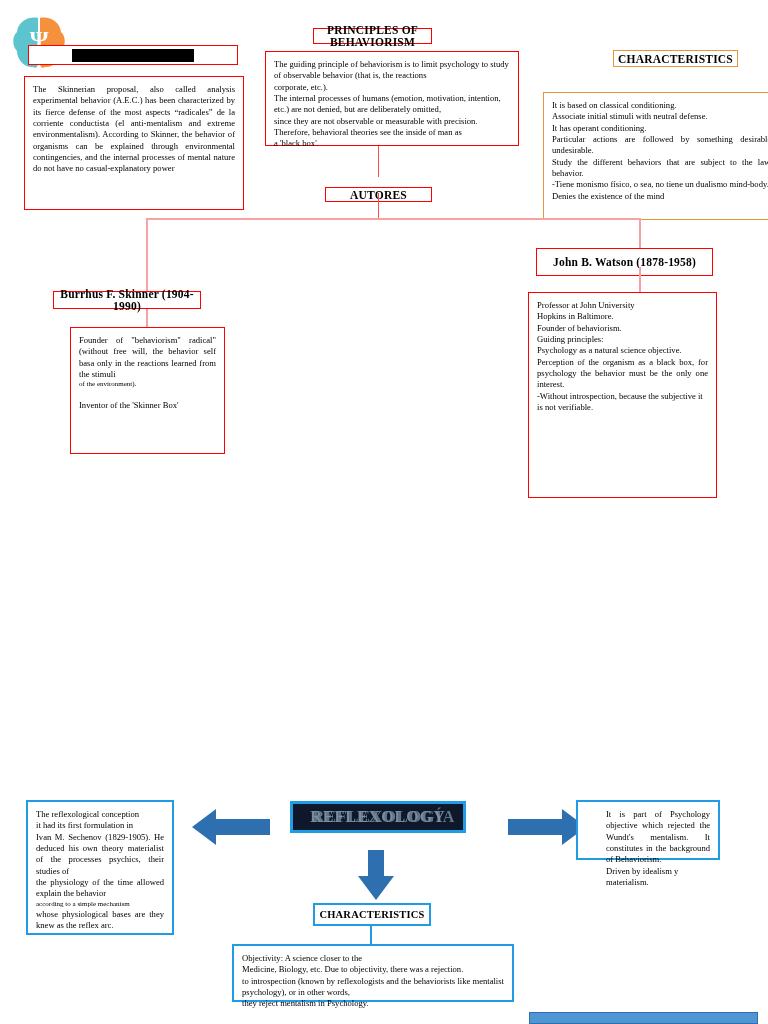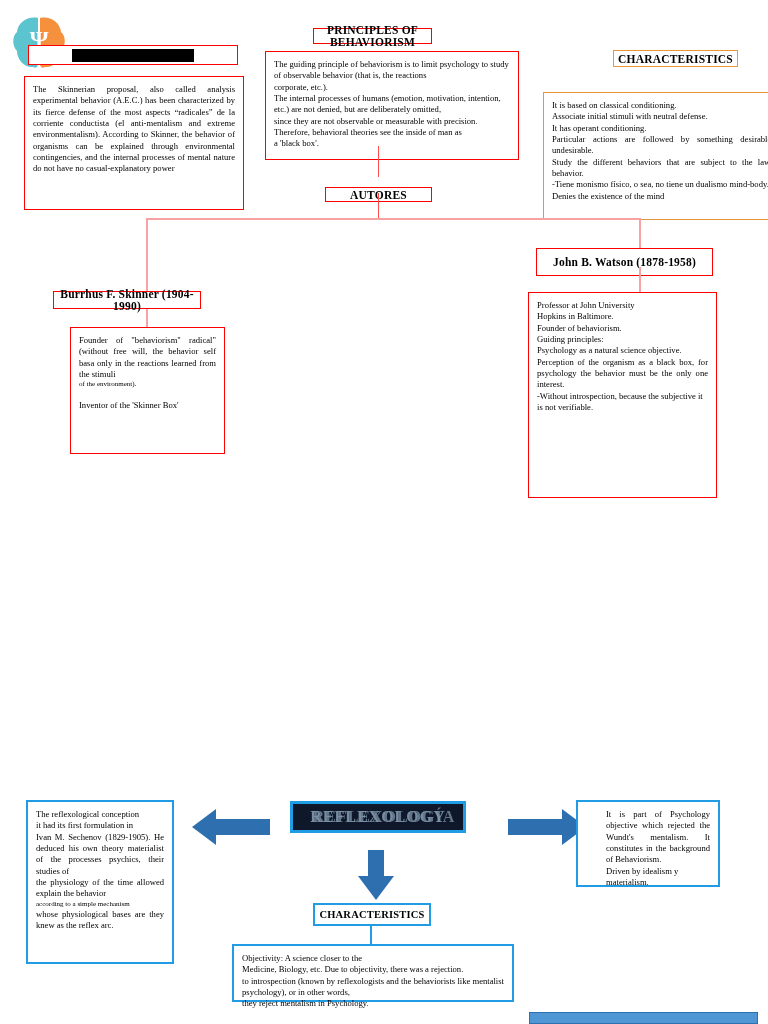--- a/index.html
+++ b/index.html
@@ -85,21 +85,21 @@
   <div class="abs redactbox">
     <div class="redact"></div>
   </div>
 
   <div class="abs txtbox just" style="left:24px;top:76px;width:220px;height:134px;">
     <p>The Skinnerian proposal, also called analysis experimental behavior (A.E.C.) has been characterized by its fierce defense of the most aspects “radicales” de la corriente conductista (el anti-mentalism and extreme environmentalism). According to Skinner, the behavior of organisms can be explained through environmental contingencies, and the internal processes of mental nature do not have no casual-explanatory power</p>
   </div>
 
   <div class="abs hdr" style="left:313px;top:28px;width:119px;height:16px;">PRINCIPLES OF BEHAVIORISM</div>
 
-  <div class="abs txtbox" style="left:265px;top:51px;width:254px;height:109px;">
+  <div class="abs txtbox" style="left:265px;top:51px;width:254px;height:95px;">
     <p>The guiding principle of behaviorism is to limit psychology to study of observable behavior (that is, the reactions</p>
     <p>corporate, etc.).</p>
     <p>The internal processes of humans (emotion, motivation, intention, etc.) are not denied, but are deliberately omitted,</p>
     <p>since they are not observable or measurable with precision. Therefore, behavioral theories see the inside of man as</p>
     <p>a 'black box'.</p>
   </div>
 
   <div class="abs hdr orange" style="left:613px;top:50px;width:125px;height:17px;">CHARACTERISTICS</div>
 
   <div class="abs txtbox orange just" style="left:543px;top:92px;width:252px;height:128px;">
@@ -165,30 +165,30 @@
     <span class="t1">REFLEXOLOGY</span>
     <span class="t2">REFLEXOLOGÍA</span>
   </div>
 
   <div class="abs arrow" style="left:355px;top:850px;width:42px;height:50px;">
     <svg width="42" height="50" viewBox="0 0 42 50">
       <polygon points="21,50 3,26 13,26 13,0 29,0 29,26 39,26" fill="#2E6FB0"></polygon>
     </svg>
   </div>
 
-  <div class="abs txtbox blue" style="left:26px;top:800px;width:148px;height:164px;">
+  <div class="abs txtbox blue" style="left:26px;top:800px;width:148px;height:135px;">
     <p class="just">The reflexological conception</p>
     <p>it had its first formulation in</p>
     <p class="just">Ivan M. Sechenov (1829-1905). He deduced his own theory materialist of the processes psychics, their studies of</p>
     <p class="just">the physiology of the time allowed explain the behavior</p>
     <p class="small">according to a simple mechanism</p>
     <p class="just">whose physiological bases are they knew as the reflex arc.</p>
   </div>
 
-  <div class="abs txtbox blue" style="left:576px;top:800px;width:144px;height:87px;padding-left:28px;">
+  <div class="abs txtbox blue" style="left:576px;top:800px;width:144px;height:60px;padding-left:28px;">
     <p class="just">It is part of Psychology objective which rejected the Wundt's mentalism. It constitutes in the background of Behaviorism.</p>
     <p>Driven by idealism                    y materialism.</p>
   </div>
 
   <div class="abs hdr blue" style="left:313px;top:903px;width:118px;height:23px;">CHARACTERISTICS</div>
 
   <div class="abs" style="left:370px;top:926px;width:2.2px;height:18px;background:#1F9CE4;"></div>
 
   <div class="abs txtbox blue" style="left:232px;top:944px;width:282px;height:58px;">
     <p>Objectivity: A science closer to the</p>

